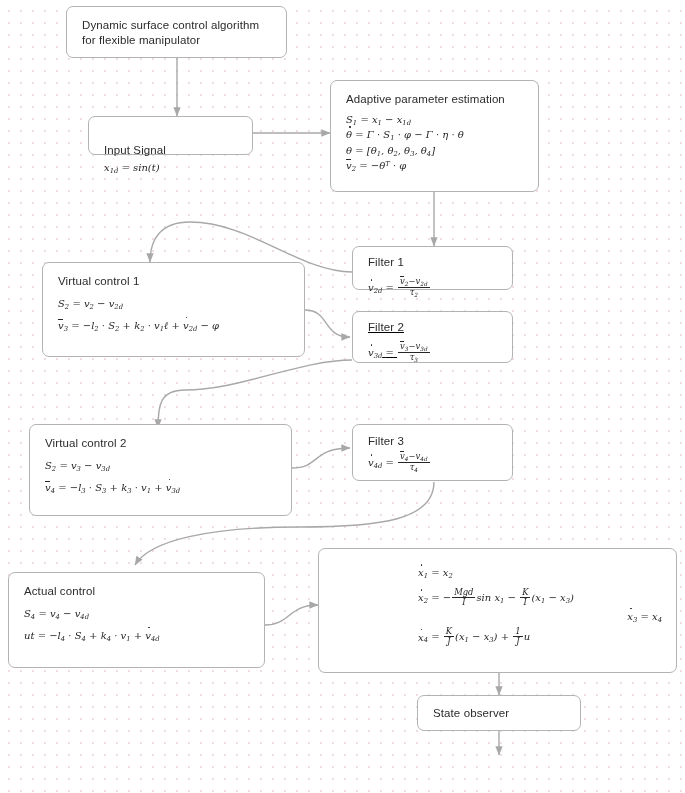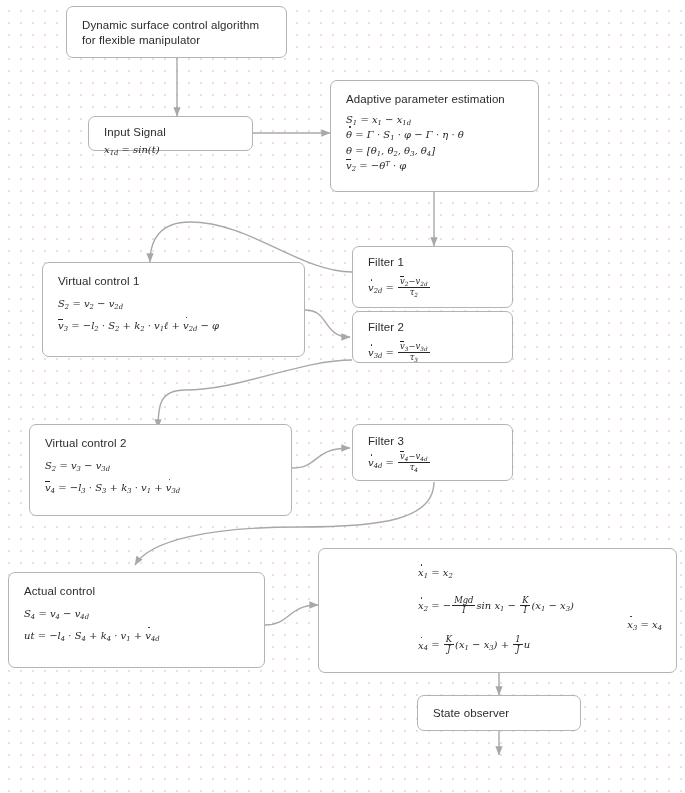--- a/index.html
+++ b/index.html
@@ -79,46 +79,46 @@
       <path d="M499,673 L499,695"></path>
       <path d="M499,731 L499,755"></path>
     </g>
   </svg>
 
   <div class="node pad" style="left:66px;top:6px;width:221px;height:52px;">
     <div class="title">Dynamic surface control algorithm</div>
     <div class="title">for flexible manipulator</div>
   </div>
 
-  <div class="node pad" style="left:88px;top:116px;width:165px;height:35px;padding-top:8px;">
+  <div class="node pad" style="left:88px;top:116px;width:165px;height:35px;padding-top:26px;">
     <div class="title">Input Signal</div>
     <div class="eq" style="margin-top:4px;">
       x<sub>1d</sub> <span class="up">=</span> sin(t)
     </div>
   </div>
 
   <div class="node pad" style="left:330px;top:80px;width:209px;height:112px;border-radius:7px;">
     <div class="title">Adaptive parameter estimation</div>
     <div class="eqlist">
       <div class="eq">S<sub>1</sub> <span class="up">=</span> x<sub>1</sub> <span class="up">−</span> x<sub>1d</sub></div>
       <div class="eq"><span class="dt">θ</span> <span class="up">=</span> Γ <span class="up">·</span> S<sub>1</sub> <span class="up">·</span> φ <span class="up">−</span> Γ <span class="up">·</span> η <span class="up">·</span> θ</div>
       <div class="eq">θ <span class="up">=</span> [θ<sub>1</sub>, θ<sub>2</sub>, θ<sub>3</sub>, θ<sub>4</sub>]</div>
       <div class="eq"><span class="ov">v</span><sub>2</sub> <span class="up">=</span> <span class="up">−</span>θ<sup>T</sup> <span class="up">·</span> φ</div>
     </div>
   </div>
 
-  <div class="node pad" style="left:352px;top:246px;width:161px;height:62px;padding-top:8px;">
+  <div class="node pad" style="left:352px;top:246px;width:161px;height:44px;padding-top:8px;">
     <div class="title">Filter 1</div>
     <div class="eq" style="margin-top:7px;">
       <span class="dt">v</span><sub>2d</sub> <span class="up">=</span>
       <span class="frac"><span class="num"><span class="ov">v</span><sub>2</sub><span class="up">−</span>v<sub>2d</sub></span><span class="den">τ<sub>2</sub></span></span>
     </div>
   </div>
 
-  <div class="node pad" style="left:352px;top:311px;width:161px;height:52px;padding-top:8px;">
+  <div class="node pad" style="left:352px;top:311px;width:161px;height:52px;padding-top:8px;text-decoration:underline;">
     <div class="title">Filter 2</div>
     <div class="eq" style="margin-top:7px;">
       <span class="dt">v</span><sub>3d</sub> <span class="up">=</span>
       <span class="frac"><span class="num"><span class="ov">v</span><sub>3</sub><span class="up">−</span>v<sub>3d</sub></span><span class="den">τ<sub>3</sub></span></span>
     </div>
   </div>
 
   <div class="node pad" style="left:352px;top:424px;width:161px;height:57px;padding-top:9px;">
     <div class="title">Filter 3</div>
     <div class="eq" style="margin-top:3px;">
@@ -155,21 +155,21 @@
     <div class="eq eqrow">
       ut <span class="up">=</span> <span class="up">−</span>l<sub>4</sub> <span class="up">·</span> S<sub>4</sub> <span class="up">+</span> k<sub>4</sub> <span class="up">·</span> v<sub>1</sub> <span class="up">+</span> <span class="dt">v</span><sub>4d</sub>
     </div>
   </div>
 
   <div class="node pad" style="left:318px;top:548px;width:359px;height:125px;">
     <div class="eqlist indent">
       <div class="eq" style="margin-top:5px;">
         <span class="dt">x</span><sub>1</sub> <span class="up">=</span> x<sub>2</sub>
       </div>
-      <div class="eq" style="margin-top:16px;">
+      <div class="eq" style="margin-top:8px;">
         <span class="dt">x</span><sub>2</sub> <span class="up">=</span> <span class="up">−</span><span class="frac"><span class="num">Mgd</span><span class="den">I</span></span>sin x<sub>1</sub> <span class="up">−</span> <span class="frac"><span class="num">K</span><span class="den">I</span></span>(x<sub>1</sub> <span class="up">−</span> x<sub>3</sub>)
       </div>
       <div class="eq" style="margin-top:4px;text-align:right;">
         <span class="dt">x</span><sub>3</sub> <span class="up">=</span> x<sub>4</sub>
       </div>
       <div class="eq" style="margin-top:4px;">
         <span class="dt">x</span><sub>4</sub> <span class="up">=</span> <span class="frac"><span class="num">K</span><span class="den">J</span></span>(x<sub>1</sub> <span class="up">−</span> x<sub>3</sub>) <span class="up">+</span> <span class="frac"><span class="num">1</span><span class="den">J</span></span>u
       </div>
     </div>
   </div>

